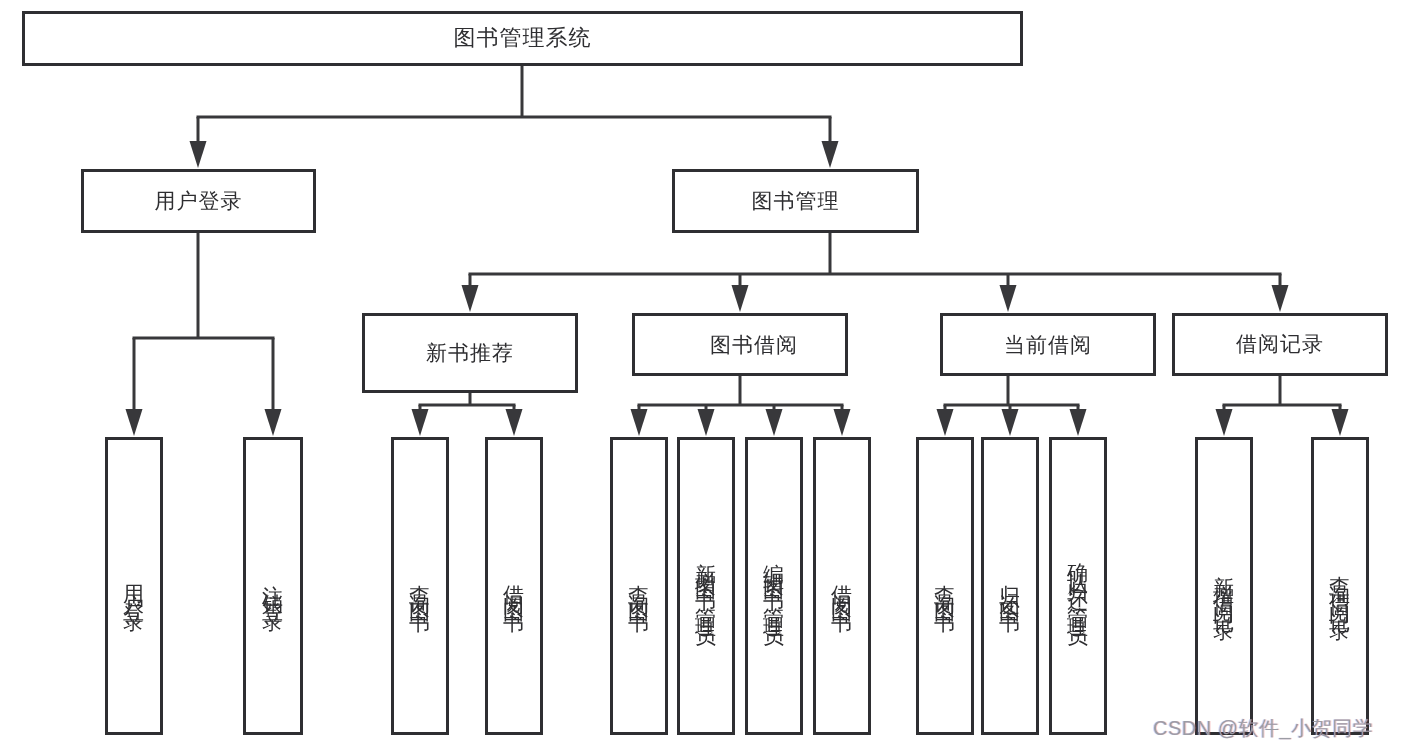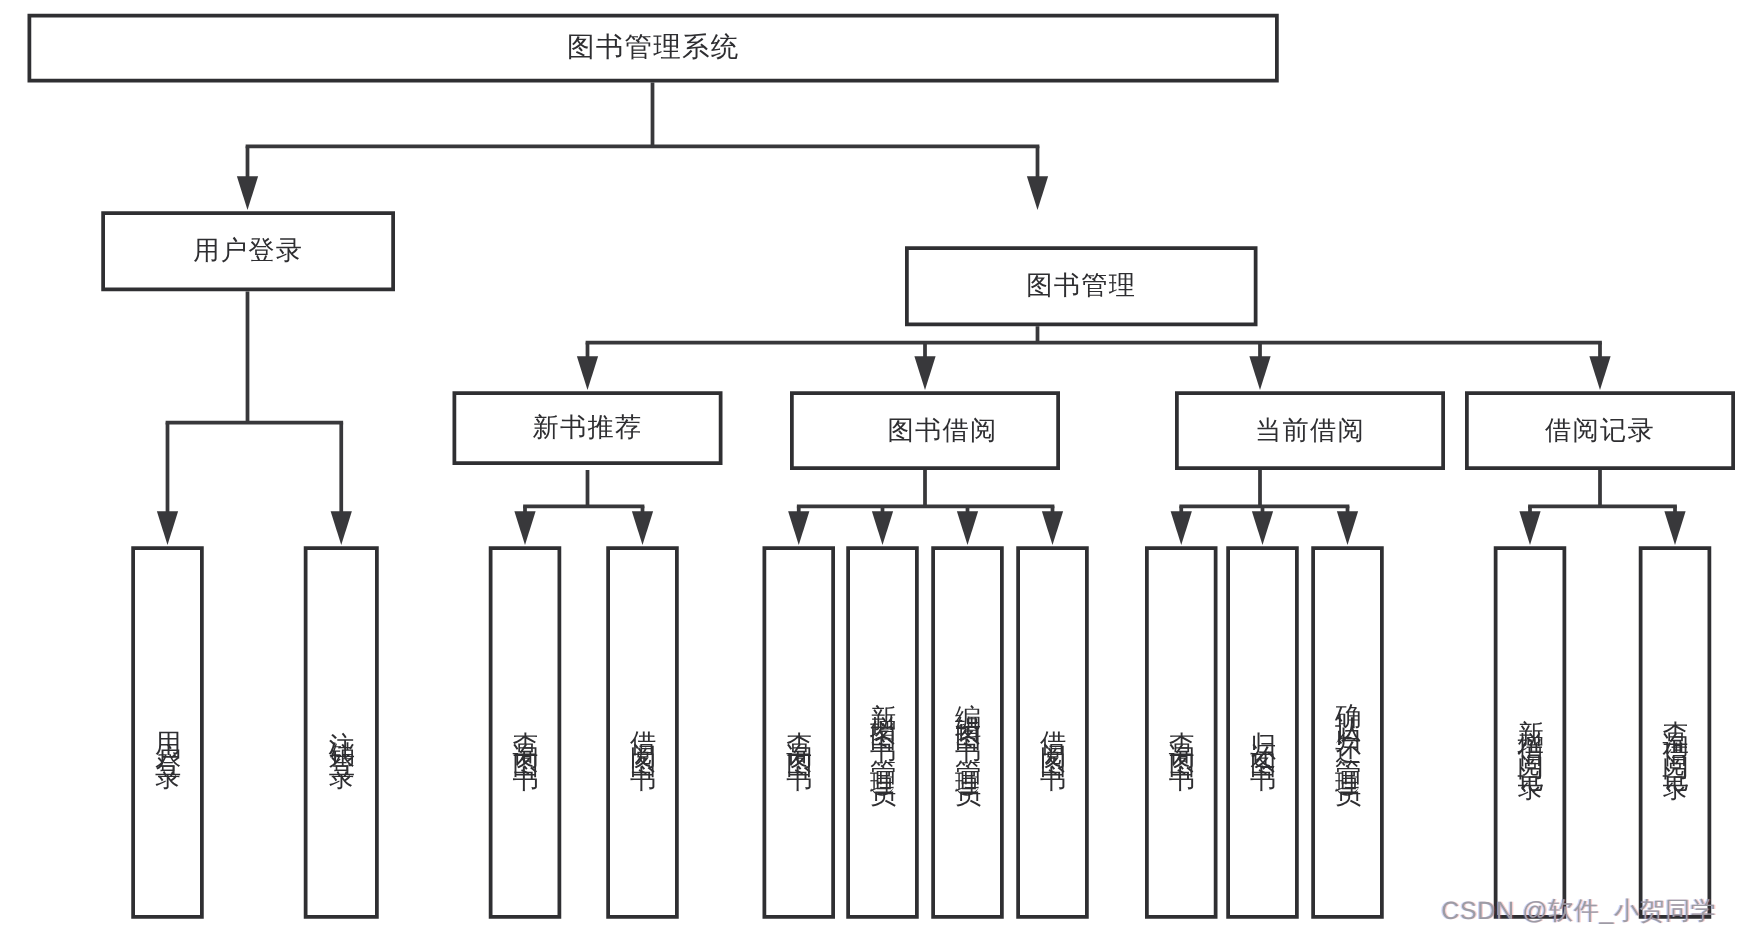--- a/index.html
+++ b/index.html
@@ -123,23 +123,23 @@
       <polygon points="1001.5,409 1018.5,409 1010,436"></polygon>
       <polygon points="1069.5,409 1086.5,409 1078,436"></polygon>
       <polygon points="1215.5,409 1232.5,409 1224,436"></polygon>
       <polygon points="1331.5,409 1348.5,409 1340,436"></polygon>
     </g>
   </svg>
 
   <div class="node root" style="left:22px; top:11px; width:1001px; height:55px;">图书管理系统</div>
 
   <div class="node" style="left:81px; top:169px; width:235px; height:64px;">用户登录</div>
-  <div class="node" style="left:724px; top:169px; width:282px; height:64px;margin-top:28px;">图书管理</div>
+  <div class="node" style="left:672px; top:169px; width:247px; height:64px;">图书管理</div>
 
-  <div class="node" style="left:362px; top:313px; width:216px; height:59px;">新书推荐</div>
+  <div class="node" style="left:362px; top:313px; width:216px; height:80px;">新书推荐</div>
   <div class="node" style="left:632px; top:313px; width:216px; height:63px;padding-left:28px;">图书借阅</div>
   <div class="node" style="left:940px; top:313px; width:216px; height:63px;">当前借阅</div>
   <div class="node" style="left:1172px; top:313px; width:216px; height:63px;font-family:Liberation Serif, serif;">借阅记录</div>
 
   <div class="node leaf" style="left:105px; top:437px; width:58px; height:298px;">用户登录</div>
   <div class="node leaf" style="left:243px; top:437px; width:60px; height:298px;">注销登录</div>
 
   <div class="node leaf" style="left:391px; top:437px; width:58px; height:298px;">查询图书</div>
   <div class="node leaf" style="left:485px; top:437px; width:58px; height:298px;">借阅图书</div>
 

